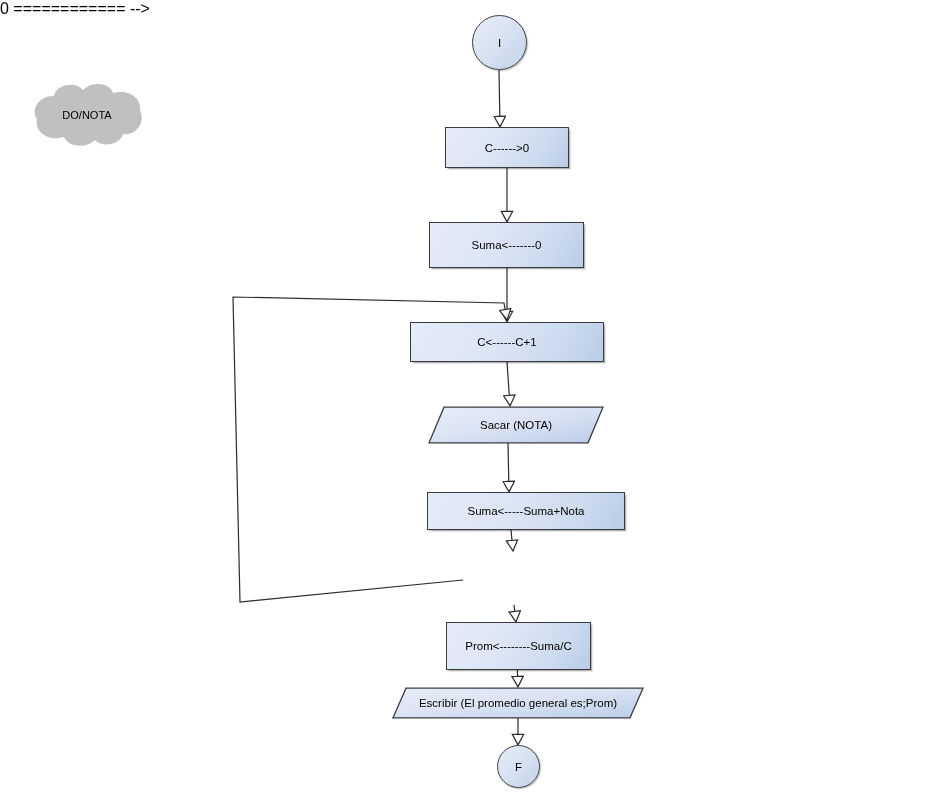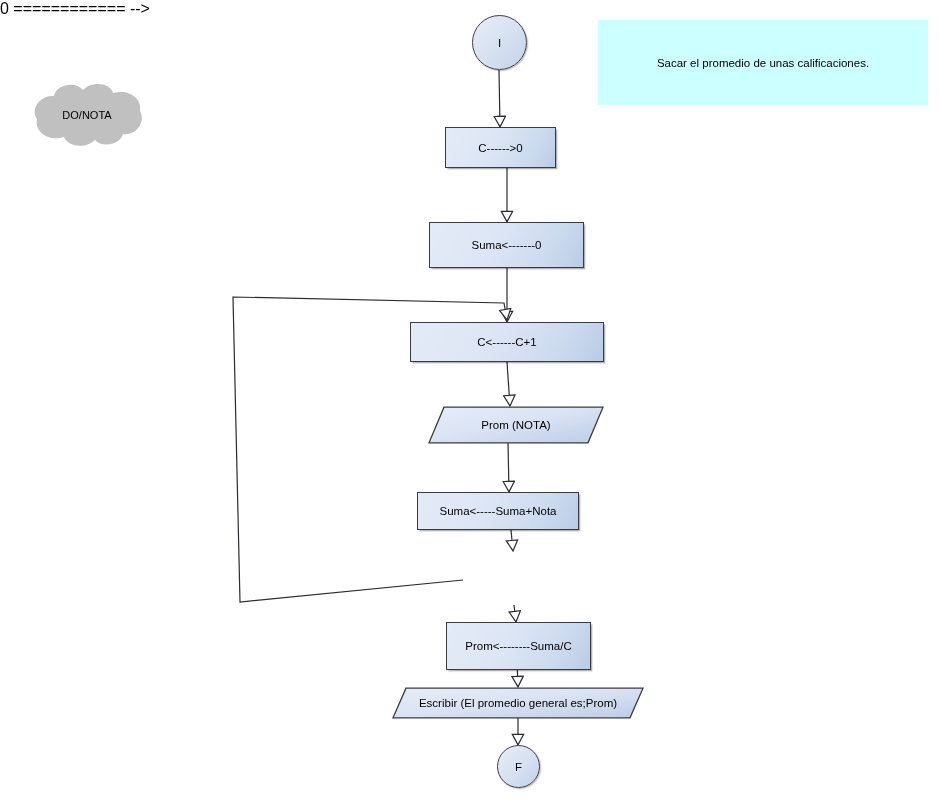--- a/index.html
+++ b/index.html
@@ -142,31 +142,28 @@
     <svg width="118" height="70" viewBox="0 0 118 70" xmlns="http://www.w3.org/2000/svg">
       <path d="M 26 16 C 28 4 48 1 55 10 C 63 1 82 2 85 13
                C 101 9 114 18 112 31 C 118 42 108 56 95 54
                C 92 65 74 68 67 60 C 58 69 40 67 36 57
                C 21 62 6 52 9 39 C 2 29 12 15 26 16 Z" fill="#c0c0c0" stroke="none"></path>
     </svg>
     <div class="cloud-label">DO/NOTA</div>
   </div>
 
   
-  <div class="note" style="left:598px; top:20px; width:330px; height:85px;">
-    <span>Sacar el promedio de unas calificaciones.</span>
-  </div>
 
   
   <div class="node terminator" style="left:472px; top:15px; width:55px; height:55px;">
     <span>I</span>
   </div>
 
   0 ============ --&gt;
-  <div class="node process" style="left:445px; top:127px; width:111px; height:41px;">
+  <div class="node process" style="left:445px; top:127px; width:124px; height:41px;">
     <span>C------&gt;0</span>
   </div>
 
   
   <div class="node process" style="left:429px; top:222px; width:155px; height:46px;">
     <span>Suma&lt;-------0</span>
   </div>
 
   
   <div class="node process" style="left:410px; top:322px; width:194px; height:40px;">
@@ -178,25 +175,25 @@
     <svg width="176" height="38" viewBox="0 0 176 38" xmlns="http://www.w3.org/2000/svg">
       <defs>
         <linearGradient id="gradIo1" x1="0" y1="0" x2="1" y2="1">
           <stop offset="0%" stop-color="#e6edf8"></stop>
           <stop offset="45%" stop-color="#dbe4f4"></stop>
           <stop offset="100%" stop-color="#bbcde7"></stop>
         </linearGradient>
       </defs>
       <path d="M 16 1.2 L 175 1.2 L 160 36.8 L 1 36.8 Z" fill="url(#gradIo1)" stroke="#3a3a3f" stroke-width="1.3"></path>
     </svg>
-    <div class="io-label">Prom (NOTA)</div>
-  </div>
-
-  
-  <div class="node process" style="left:417px; top:492px; width:162px; height:38px;">
+    <div class="io-label">Sacar (NOTA)</div>
+  </div>
+
+  
+  <div class="node process" style="left:427px; top:492px; width:198px; height:38px;">
     <span>Suma&lt;-----Suma+Nota</span>
   </div>
 
   
 
   
   <div class="node process" style="left:446px; top:622px; width:145px; height:48px;">
     <span>Prom&lt;--------Suma/C</span>
   </div>
 

